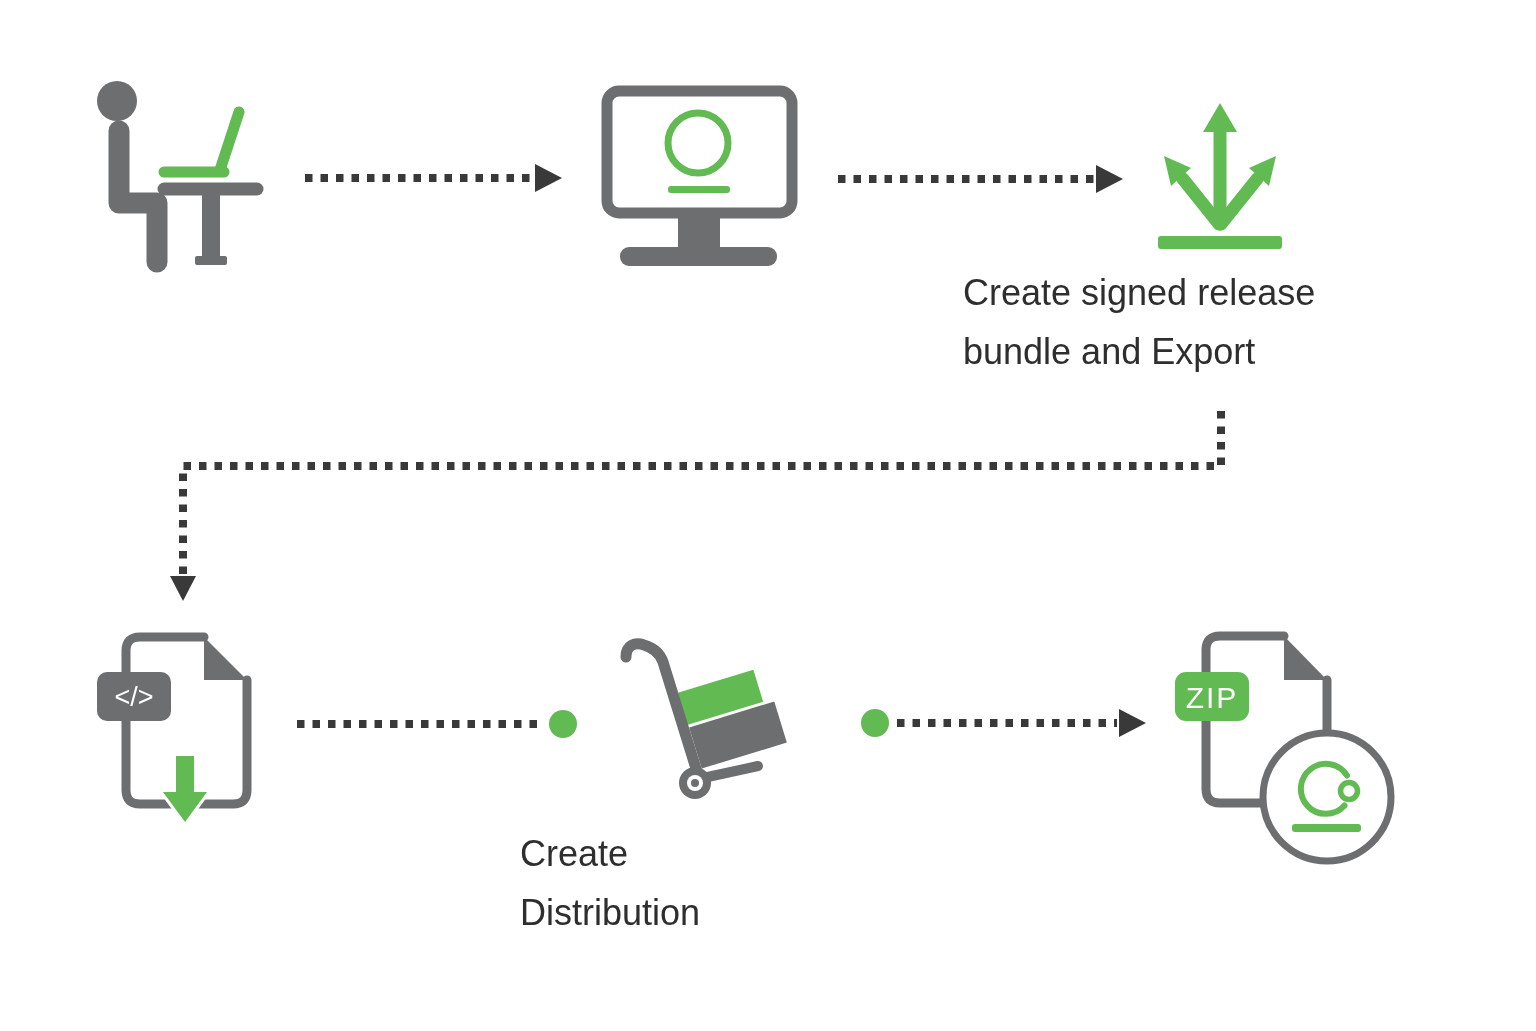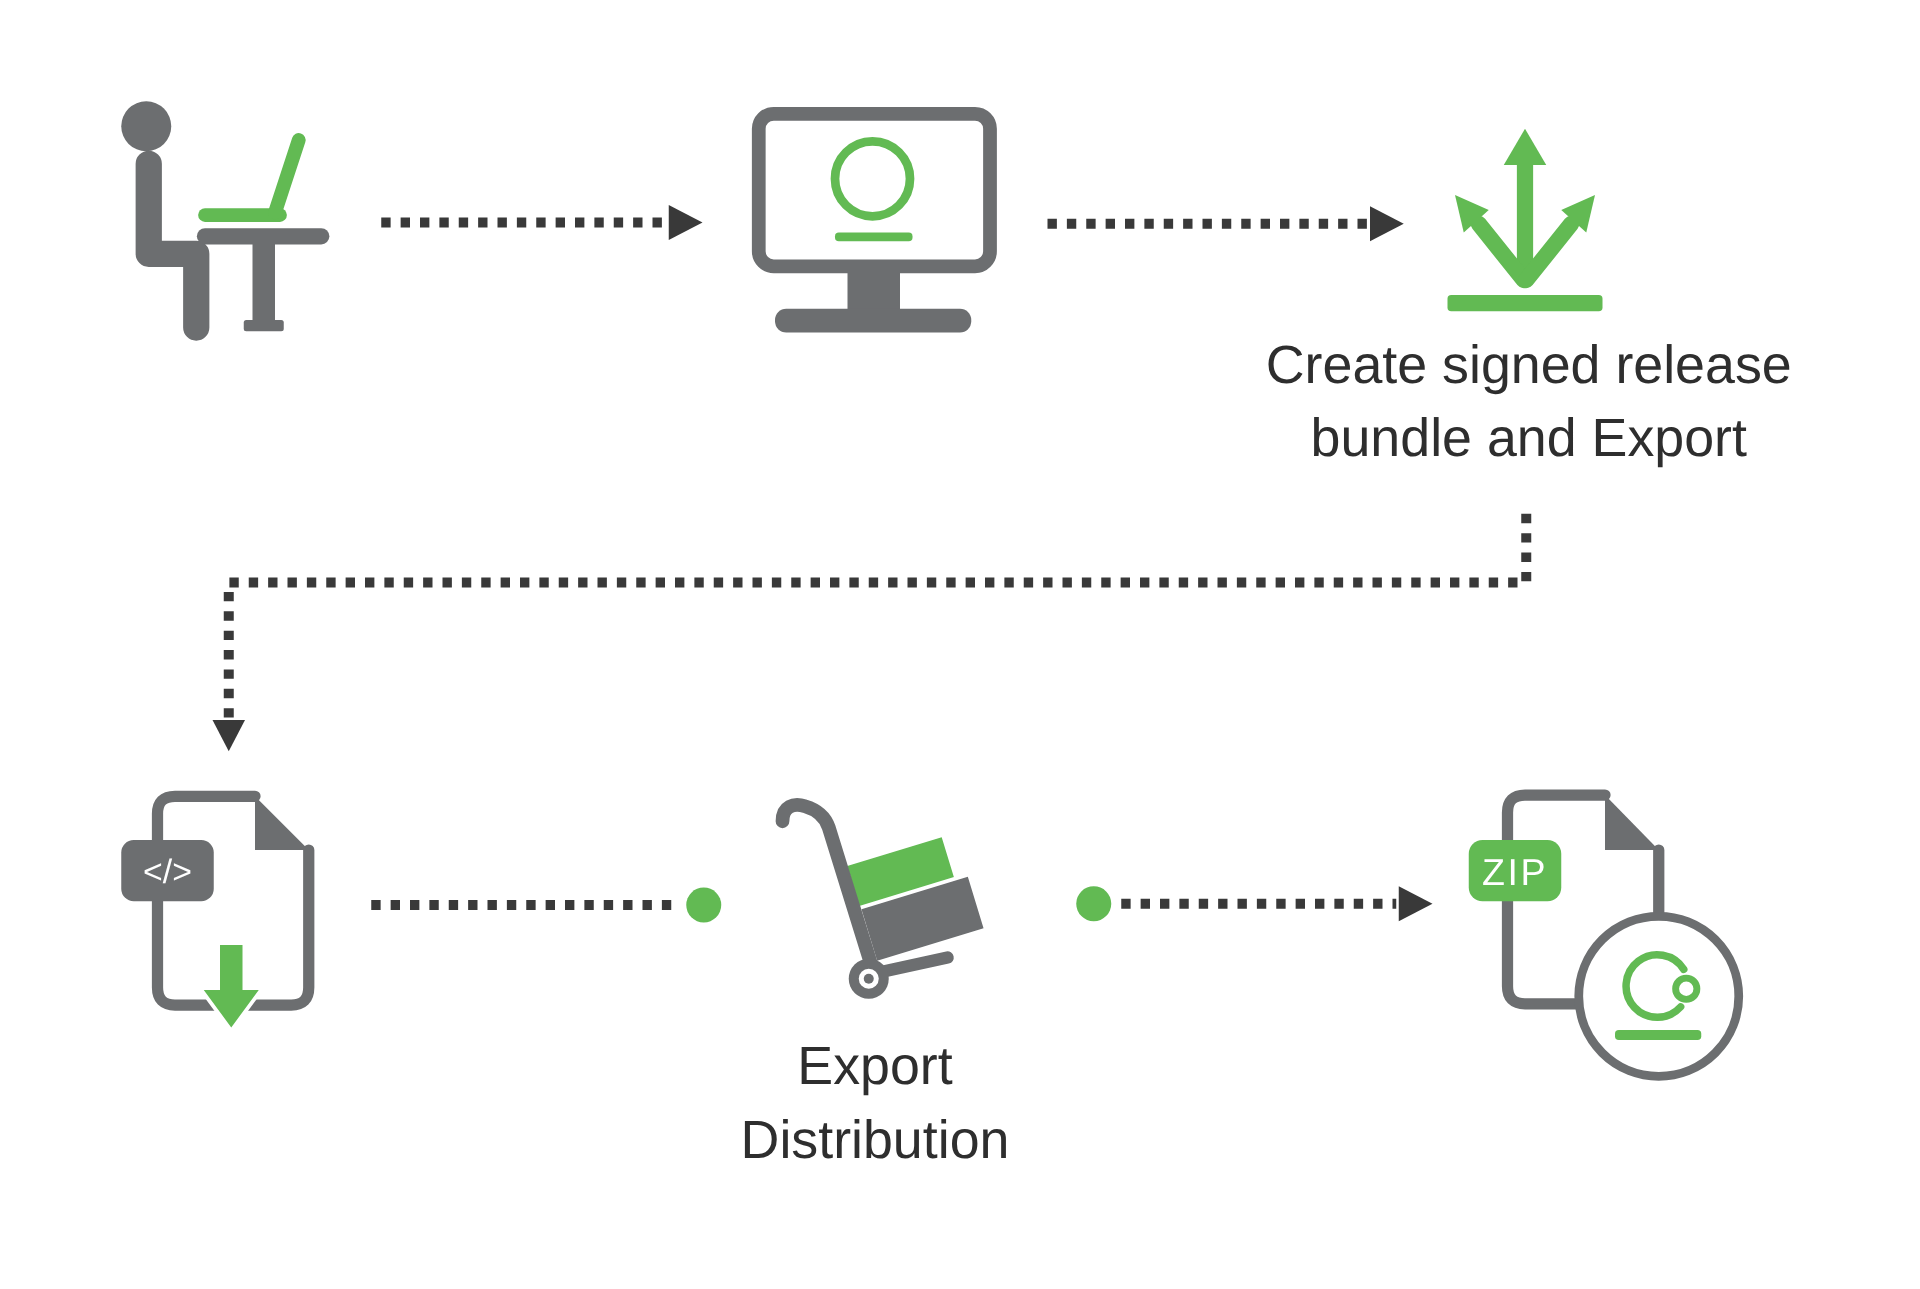--- a/index.html
+++ b/index.html
@@ -4,22 +4,22 @@
 <style>
   html,body{margin:0;padding:0;background:#fff;}
   .canvas{
     position:relative;width:1536px;height:1031px;
     background:var(--background,#fff);
     font-family:"Liberation Sans",sans-serif;
     overflow:hidden;
   }
   .diagram-svg{position:absolute;left:0;top:0;}
   .caption{
-    position:absolute;text-align:center;white-space:pre-line;
-    color:var(--text,#2e2e2e);font-size:43px;line-height:59px;
+    position:absolute;white-space:pre-line;
+    color:var(--text,#2e2e2e);font-size:36px;line-height:59px;
     font-family:"Liberation Sans",sans-serif;
   }
   .caption-export{left:963px;top:263px;width:520px;}
   .caption-airgap{left:520px;top:824px;width:360px;}
   .dotted{stroke:var(--dark,#393939);stroke-width:8;stroke-dasharray:7.5 8;fill:none;}
   .f-dark{fill:var(--dark,#393939);}
   .f-gray{fill:var(--gray,#6c6e70);}
   .st-gray{stroke:var(--gray,#6c6e70);}
   .f-green{fill:var(--green,#62ba53);}
   .st-green{stroke:var(--green,#62ba53);}
@@ -118,16 +118,16 @@
       <circle class="st-gray f-white" cx="1327" cy="797" r="64" stroke-width="7"></circle>
       <path class="st-green no-fill" d="M1347,775.5 A25,25 0 1 0 1344.5,805.5" stroke-width="6" stroke-linecap="round"></path>
       <circle class="st-green f-white" cx="1349" cy="791" r="8.5" stroke-width="5.5"></circle>
       <rect class="f-green" x="1292" y="824" width="69" height="8" rx="3"></rect>
     </g>
   </svg>
 
   <div class="caption caption-export">Create signed release
 bundle and Export</div>
 
-  <div class="caption caption-airgap">Export
+  <div class="caption caption-airgap">Create
 Distribution</div>
 
 </div>
 
 </body></html>

